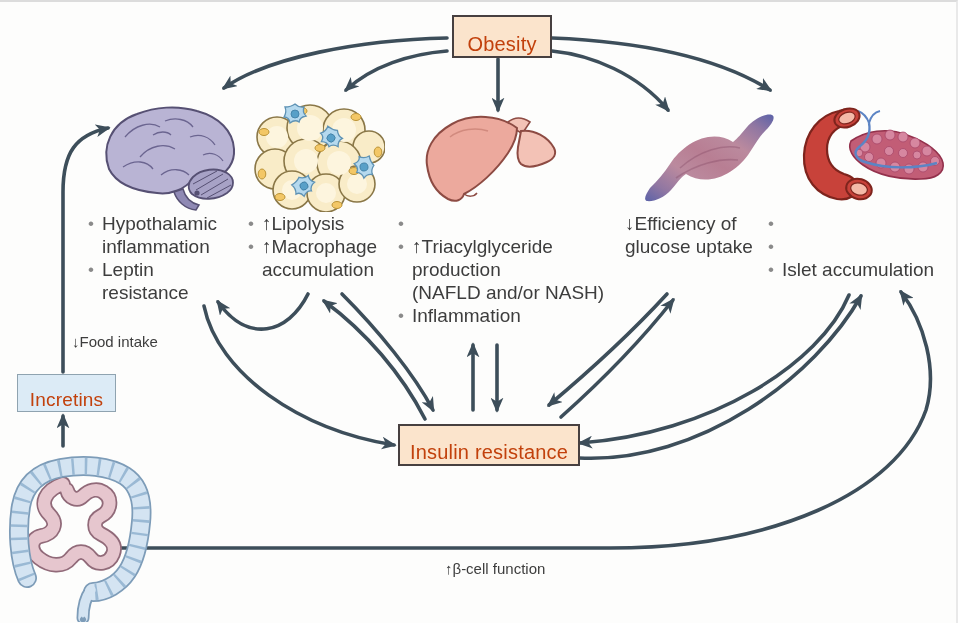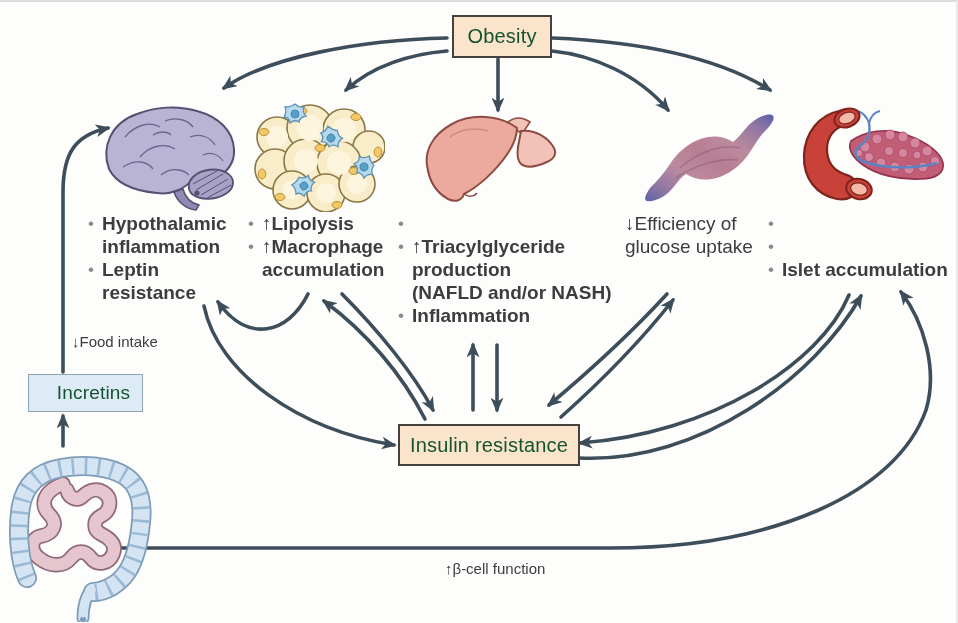--- a/index.html
+++ b/index.html
@@ -15,33 +15,33 @@
   .canvas{
     position:relative;width:958px;height:623px;overflow:hidden;
     background:#fdfdfc;box-sizing:border-box;
     border-top:2px solid #dcdcdc;border-right:2px solid #e9e9e9;
     font-family:"Liberation Sans", sans-serif;color:var(--text-color);
   }
   .arrows{position:absolute;left:0;top:0;width:958px;height:623px;}
   .flow{fill:none;stroke:var(--arrow-color);stroke-width:3.6;stroke-linecap:round;}
   .ah{fill:var(--arrow-color);}
   .nbox{
-    position:absolute;display:flex;align-items:center;justify-content:center;
-    font-size:20px;letter-spacing:.2px;color:#14532d;
+    position:absolute;display:flex;align-items:flex-end;justify-content:center;
+    font-size:20px;letter-spacing:.2px;color:#c2410c;
   }
   .peach{background:var(--peach-fill);border:2px solid var(--peach-border);}
   .blue{background:var(--blue-fill);border:1.5px solid var(--blue-border);}
   .obesity{left:452px;top:13px;width:96px;height:39px;}
   .ir{left:398px;top:422px;width:178px;height:38px;}
-  .incretins{left:28px;top:372px;width:97px;height:36px;font-size:19px;padding-left:16px;}
+  .incretins{left:17px;top:372px;width:97px;height:36px;font-size:19px;}
   .organ{position:absolute;}
   .col{position:absolute;font-size:19px;line-height:23px;}
   .bullet{display:flex;align-items:flex-start;}
   .dot{color:var(--bullet-color);font-size:17px;line-height:23px;width:14px;flex:0 0 14px;}
-  .btext{white-space:pre-line;font-weight:bold;}
+  .btext{white-space:pre-line;}
   .plain{white-space:pre-line;}
   .lbl{position:absolute;font-size:15px;}
 </style>
 </head>
 <body>
 
 <div class="canvas">
 
   <svg class="arrows" viewBox="0 0 958 623">
     <defs>

